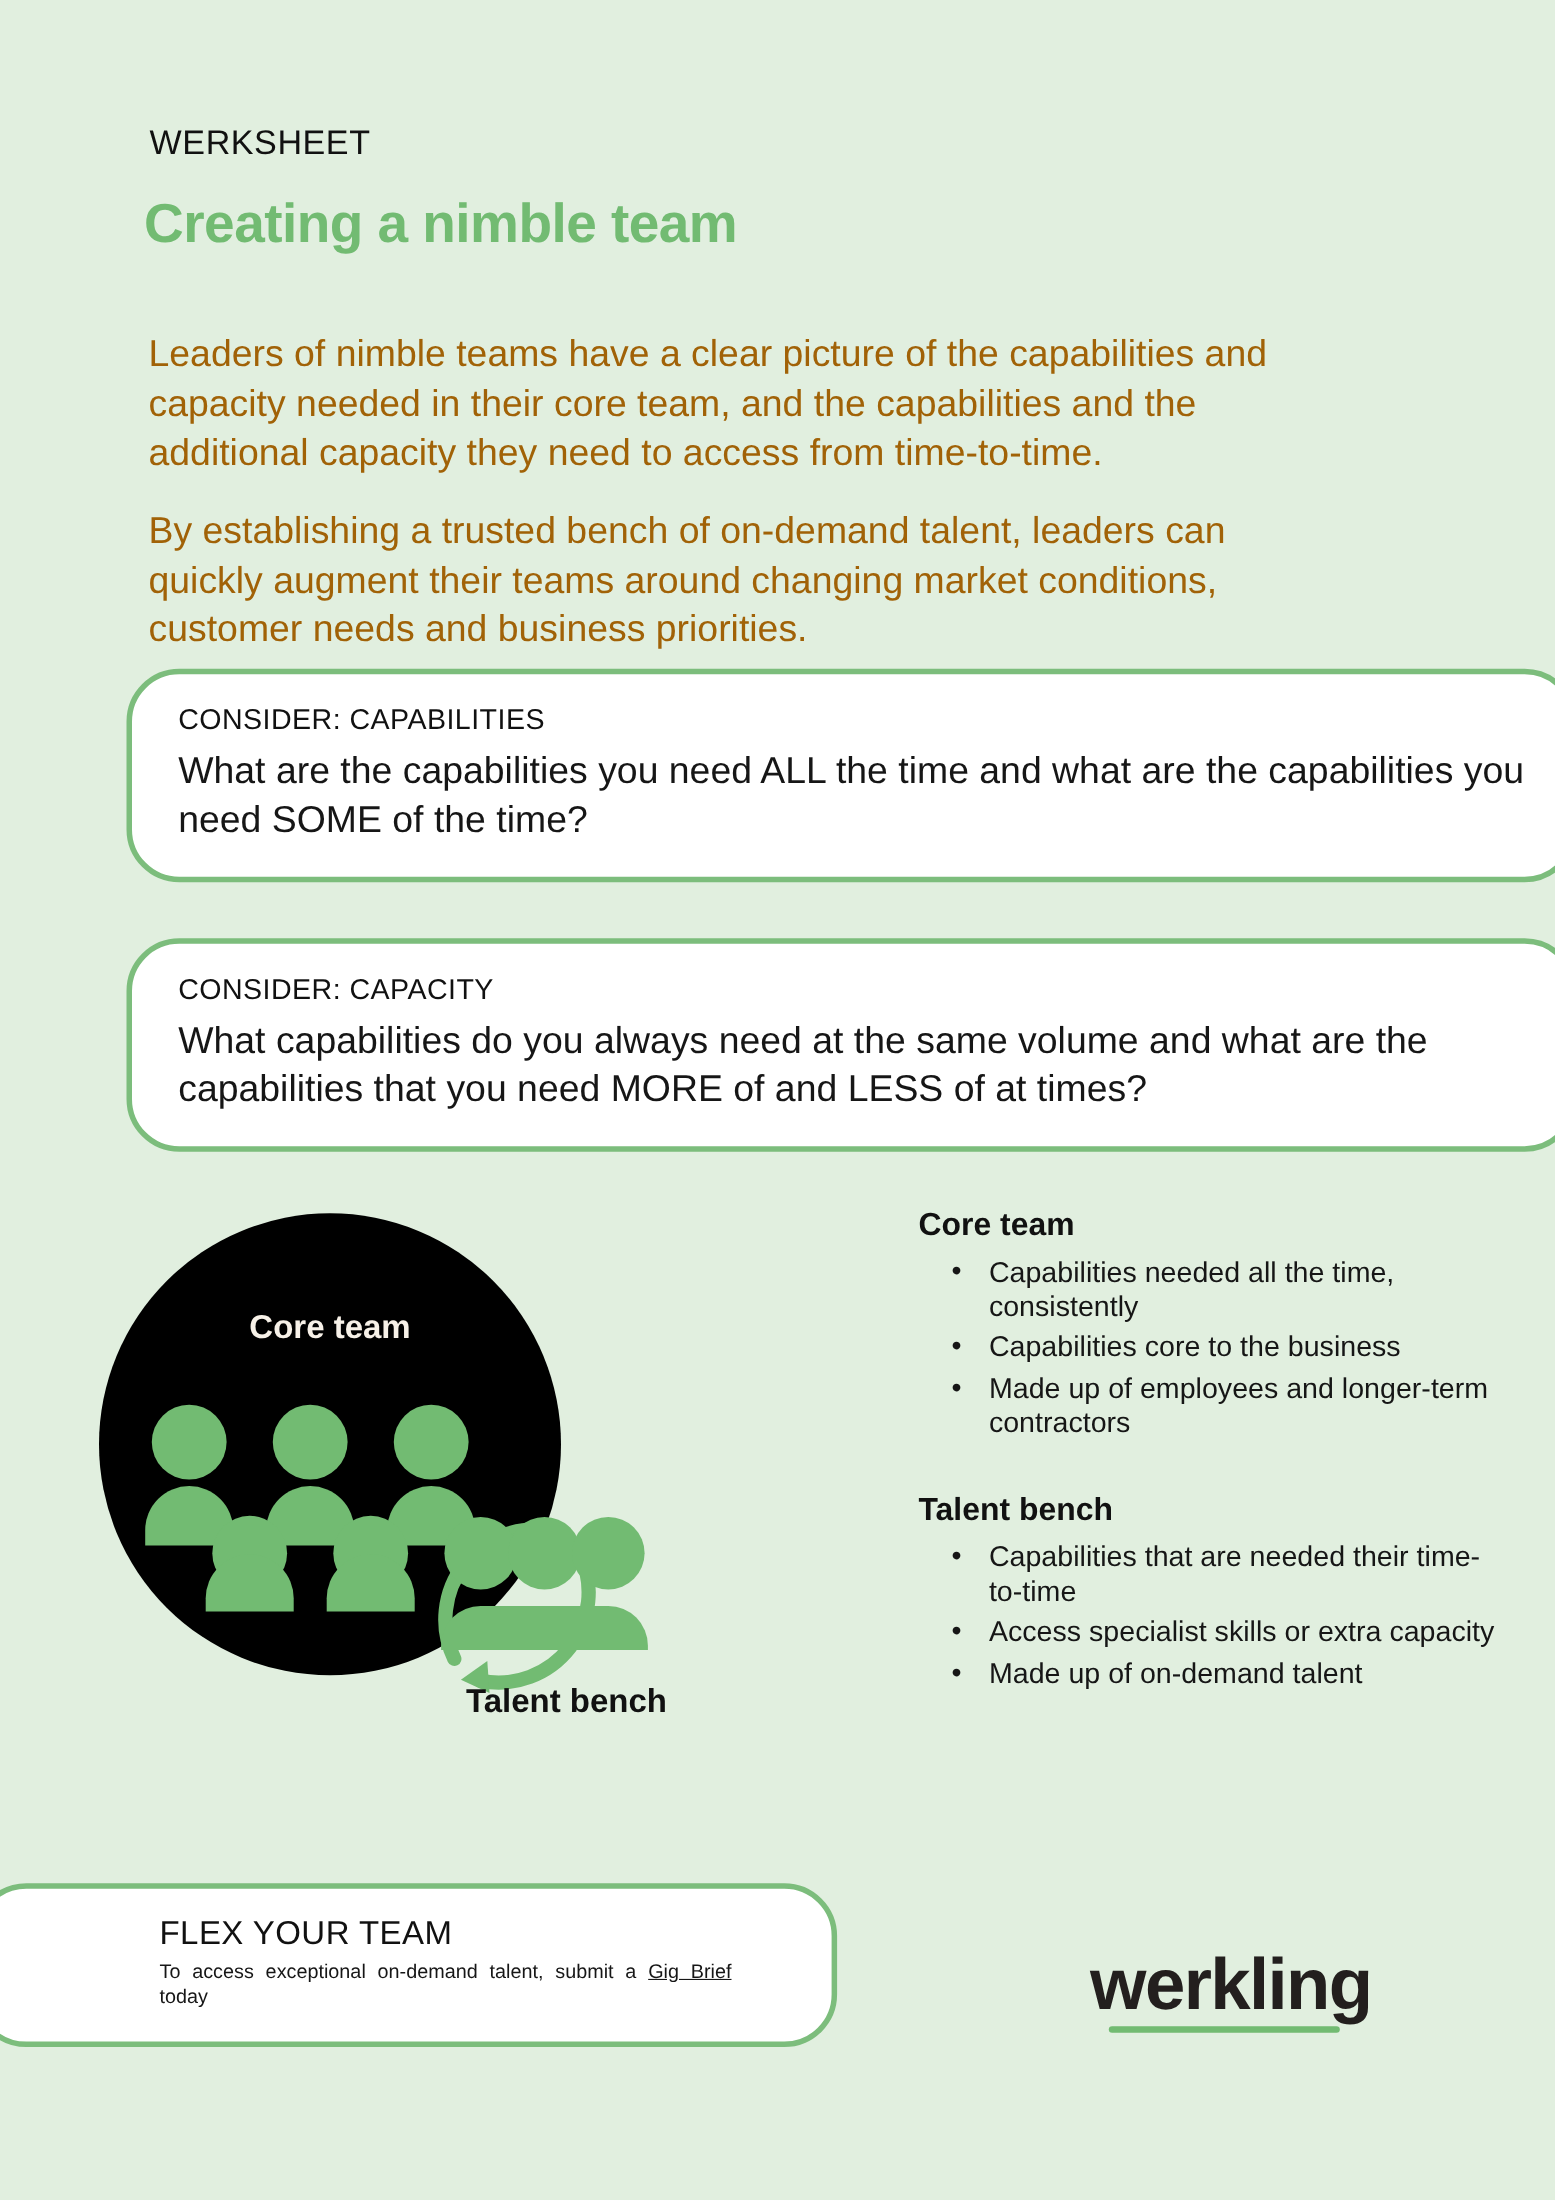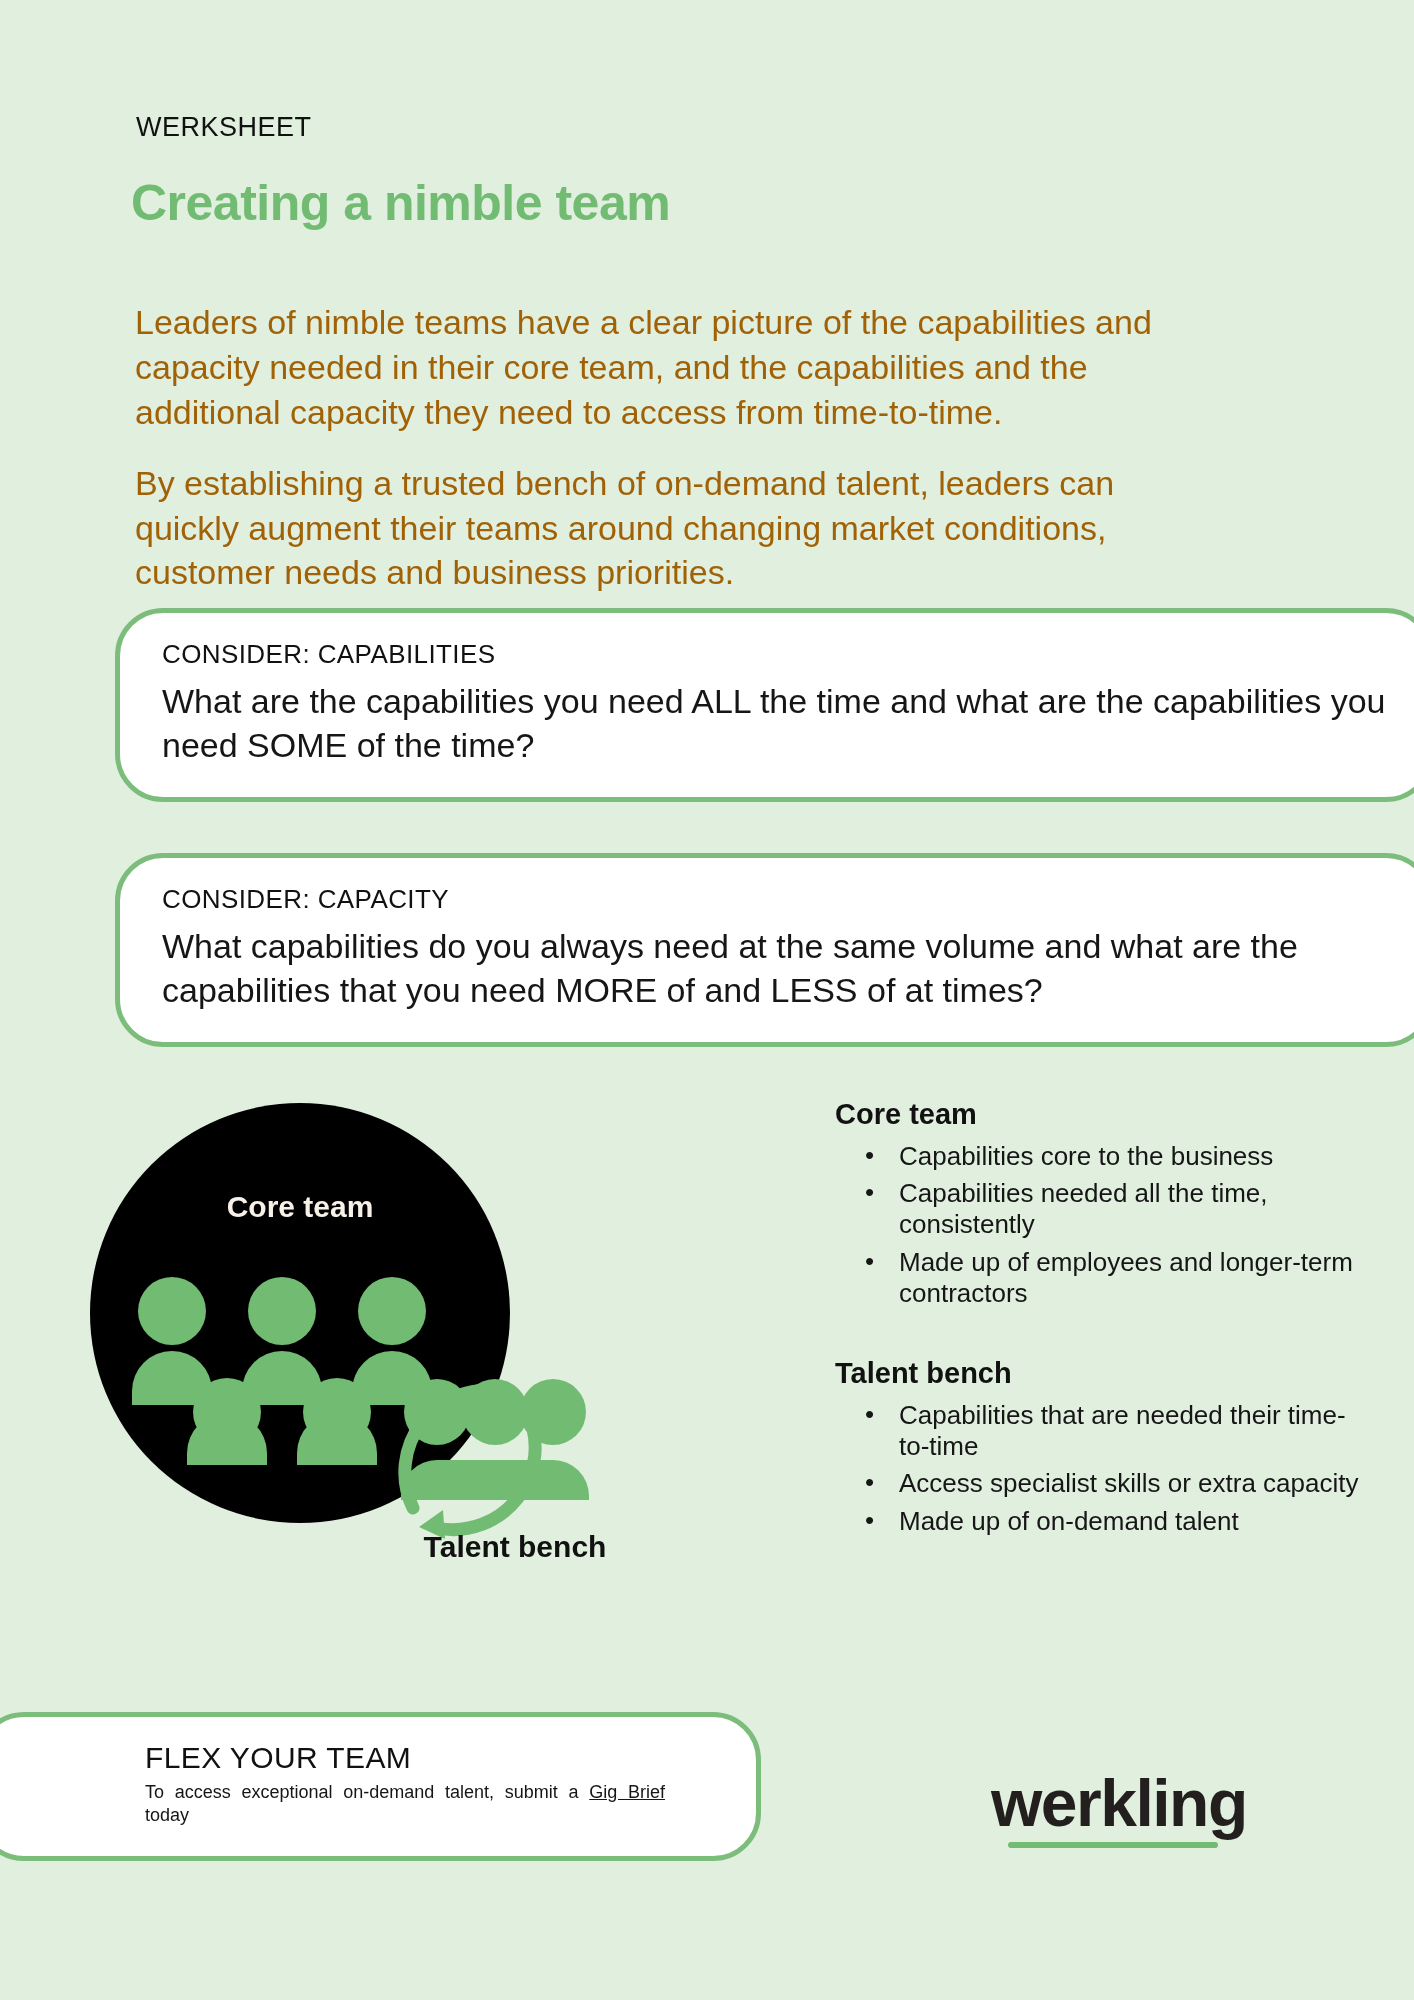--- a/index.html
+++ b/index.html
@@ -7,21 +7,21 @@
     width:1414px; height:2000px;
     background:#e1efdf;
     font-family:"Liberation Sans", sans-serif;
     overflow:hidden;
   }
   .page { position:relative; width:1414px; height:2000px; background:#e1efdf; }
 
   
   .kicker {
     position:absolute; left:136px; top:112px;
-    font-size:27px; letter-spacing:0.5px; color:#111111;
+    font-size:31px; letter-spacing:0.5px; color:#111111;
     font-weight:400;
   }
   .title {
     position:absolute; left:131px; top:178px;
     font-size:50px; font-weight:700; color:#72bb72;
     letter-spacing:-0.5px; line-height:1.0;
   }
 
   .intro {
     position:absolute; left:135px; top:300px; width:1070px;
@@ -168,22 +168,22 @@
       </g>
     </svg>
 
     <div class="bench-label">Talent bench</div>
   </div>
 
   <div class="rightcol">
     <div class="rc-block1">
       <div class="rc-head">Core team</div>
       <ul class="rc-list">
+        <li>Capabilities needed all the time, consistently</li>
         <li>Capabilities core to the business</li>
-        <li>Capabilities needed all the time, consistently</li>
         <li>Made up of employees and longer-term contractors</li>
       </ul>
     </div>
     <div class="rc-block2">
       <div class="rc-head">Talent bench</div>
       <ul class="rc-list">
         <li>Capabilities that are needed their time-to-time</li>
         <li>Access specialist skills or extra capacity</li>
         <li>Made up of on-demand talent</li>
       </ul>

